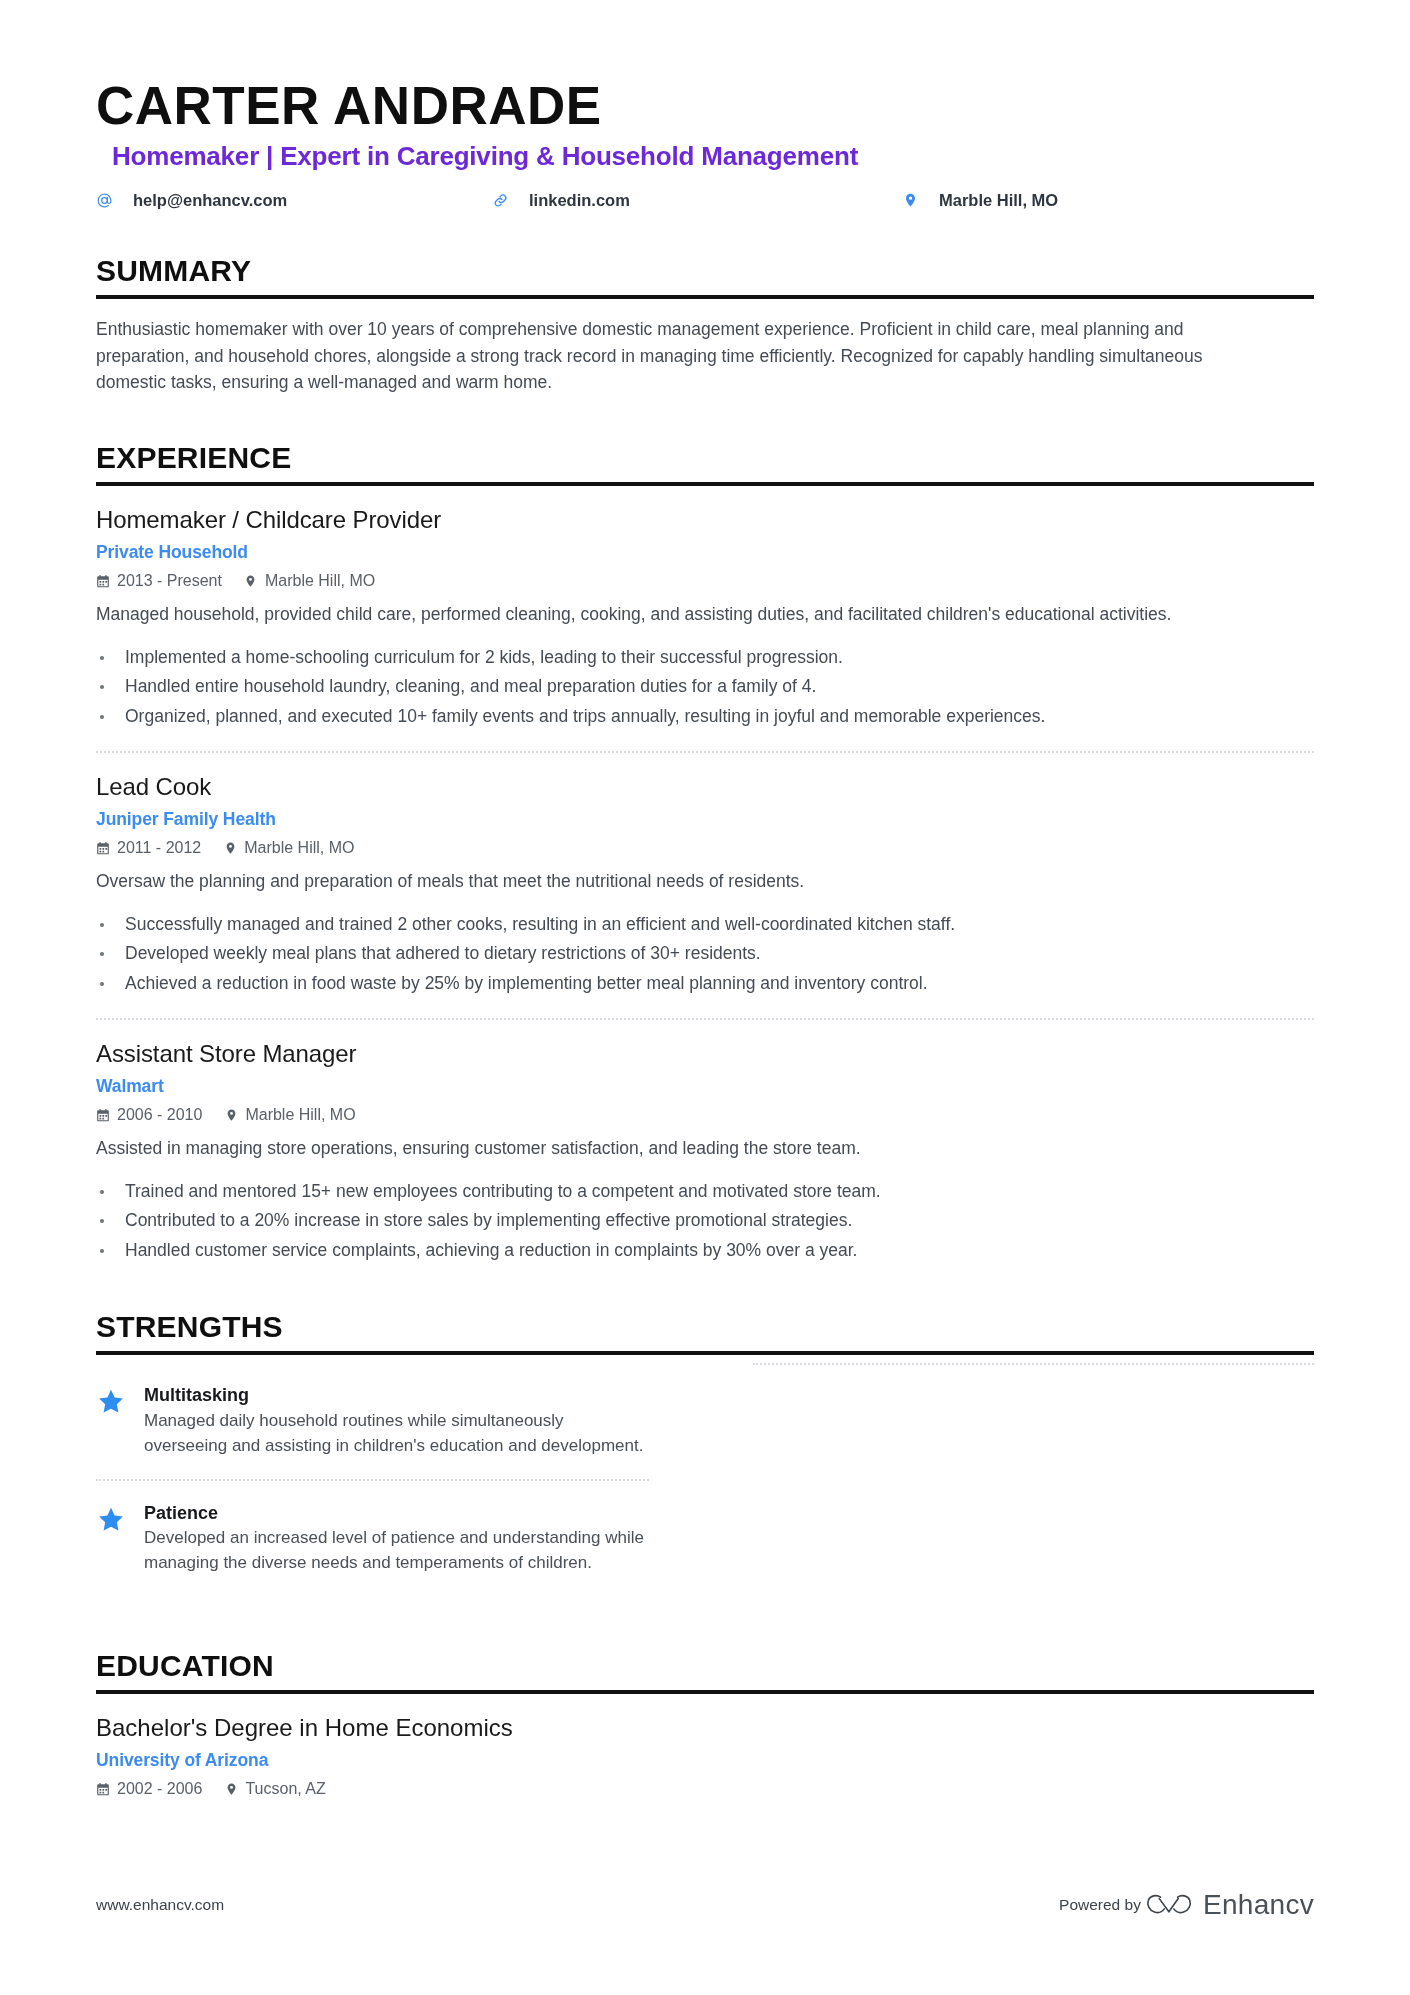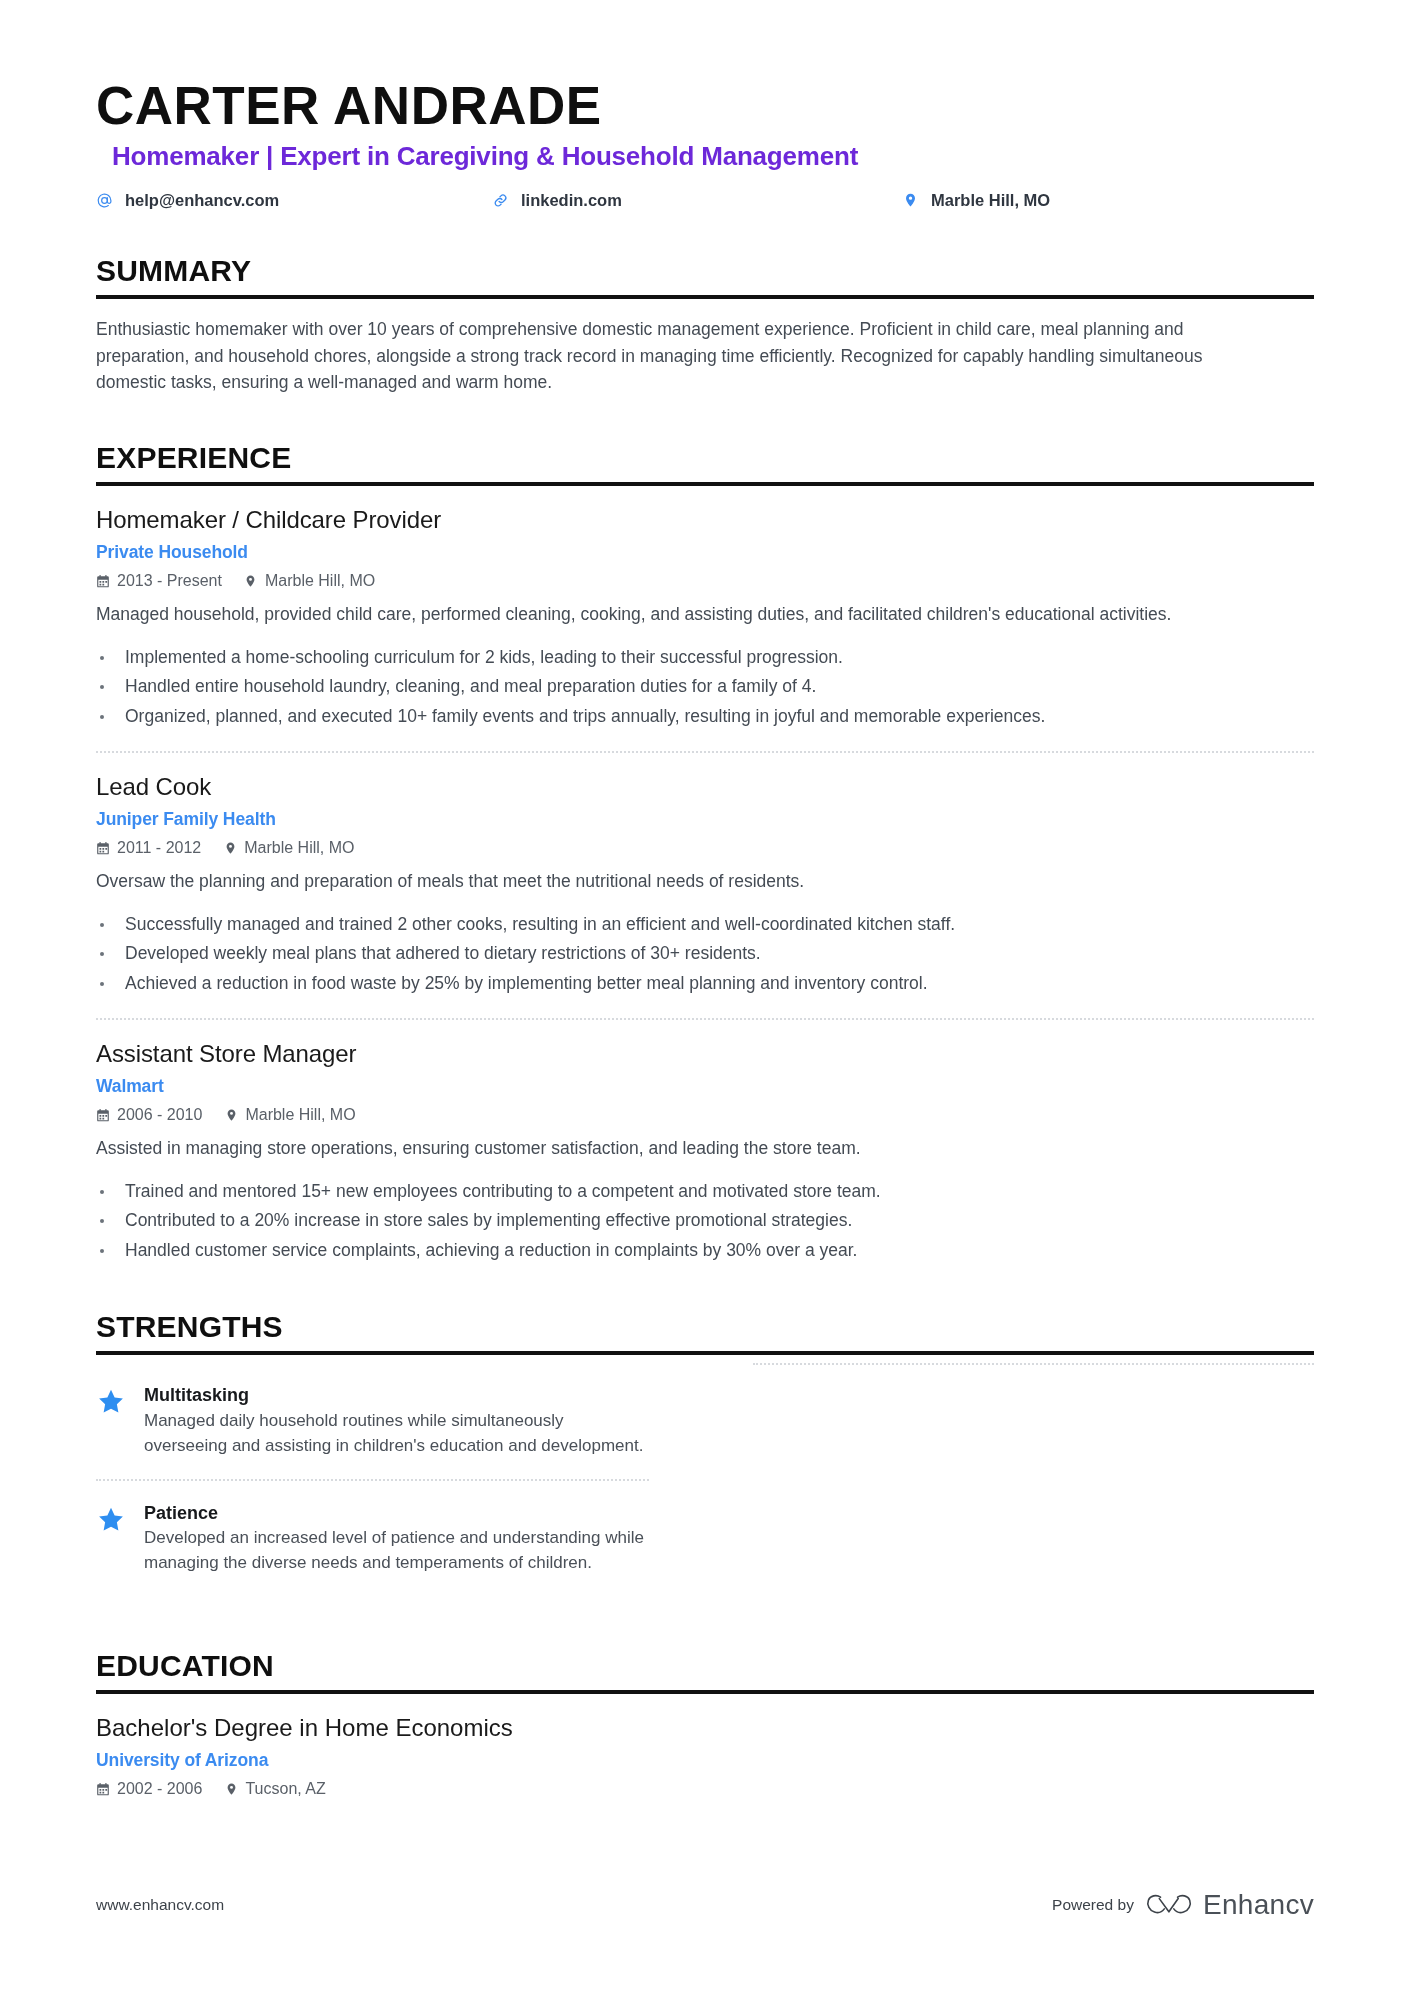--- a/index.html
+++ b/index.html
@@ -53,21 +53,21 @@
   }
   .contact-row {
     position: relative;
     height: 30px;
     margin-top: 18px;
   }
   .contact-item {
     position: absolute;
     display: flex;
     align-items: center;
-    gap: 12px;
+    gap: 20px;
     font-size: 16.5px;
     font-weight: 700;
     color: #2f3640;
     white-space: nowrap;
   }
   .contact-item .ci {
     display: inline-flex;
     align-items: center;
     justify-content: center;
     width: 17px;
@@ -251,21 +251,21 @@
     align-items: center;
     justify-content: space-between;
   }
   .footer-url {
     font-size: 15.5px;
     color: #3c4249;
   }
   .footer-right {
     display: flex;
     align-items: center;
-    gap: 12px;
+    gap: 5px;
   }
   .powered-by {
     font-size: 15.5px;
     color: #3c4249;
   }
   .brand {
     display: flex;
     align-items: center;
     gap: 11px;
   }

